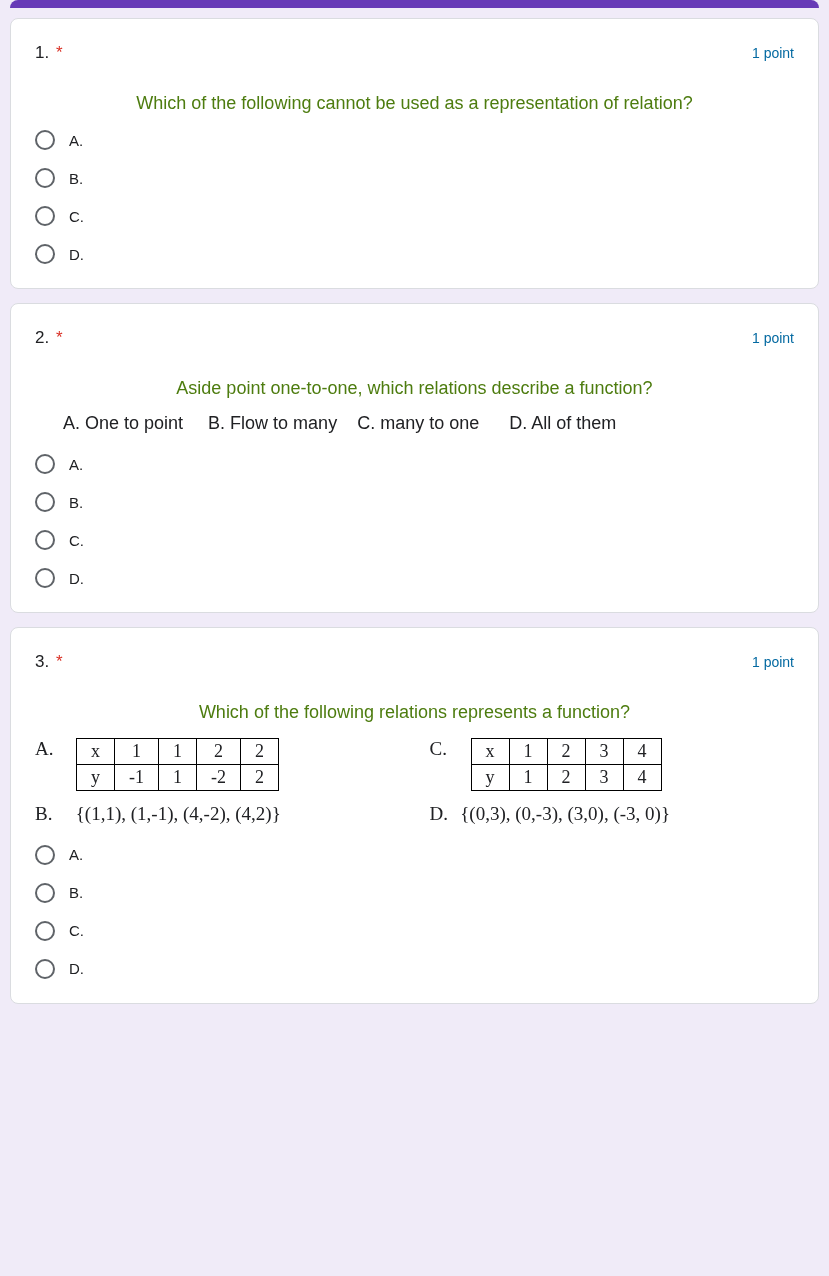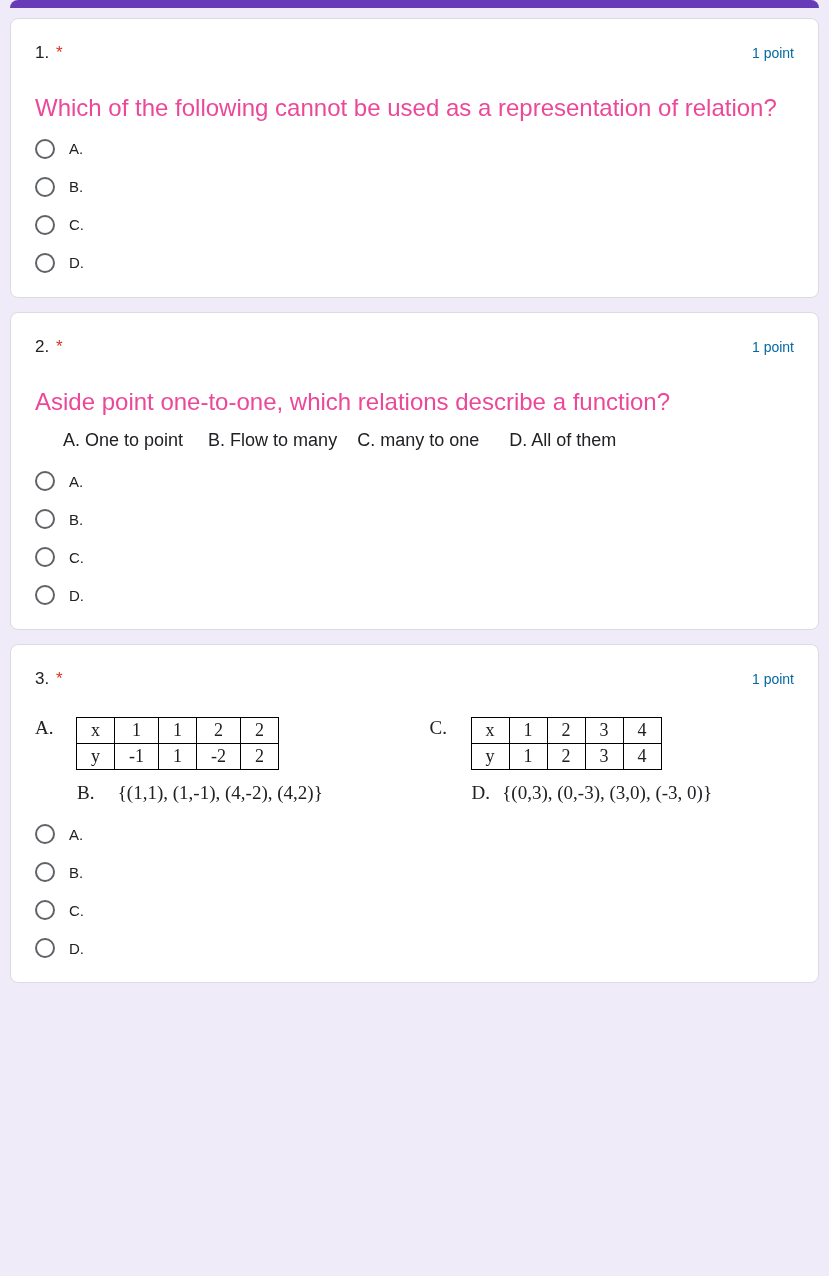--- a/index.html
+++ b/index.html
@@ -31,24 +31,25 @@
 .qnum {
   font-size: 17px;
   color: #202124;
 }
 .req { color: #d93025; margin-left: 2px;}
 .points {
   font-size: 14px;
   color: #0369a1;
 }
 .qbody {
-  font-size: 24px;
-  color: #ec4899;
+  font-size: 18px;
+  color: #4d7c0f;
   margin-bottom: 12px;
   line-height: 1.4;
+  text-align: center;
 }
 .choices-line {
   font-size: 18px;
   color: #202124;
   margin-bottom: 20px;
   padding-left: 28px;
 }
 .options {
   display: flex;
   flex-direction: column;
@@ -99,21 +100,20 @@
   font-size: 18px;
 }
 table.mini td {
   border: 1px solid #000;
   padding: 2px 14px;
   text-align: center;
 }
 .sets {
   font-family: "Times New Roman", serif;
   font-size: 19px;
-  margin-left: 42px;
 }
 .choices-line span { white-space: nowrap; }
 </style>
 </head>
 <body>
 
 <div class="topbar"></div>
 
 <div class="card">
   <div class="qheader">
@@ -180,20 +180,21 @@
 </div>
 
 <div class="card">
   <div class="qheader">
     <div class="qnum">
       <span>3.</span>
       <span class="req">*</span>
     </div>
     <div class="points">1 point</div>
   </div>
+  <div class="qbody">Which of the following relations represents a function?</div>
 
   <div class="q3-content">
     <div class="q3-row">
       <div class="q3-col">
         <span class="lbl">A.</span>
         <table class="mini">
           <tbody>
               <tr>
             <td>x</td>
             <td>1</td>

